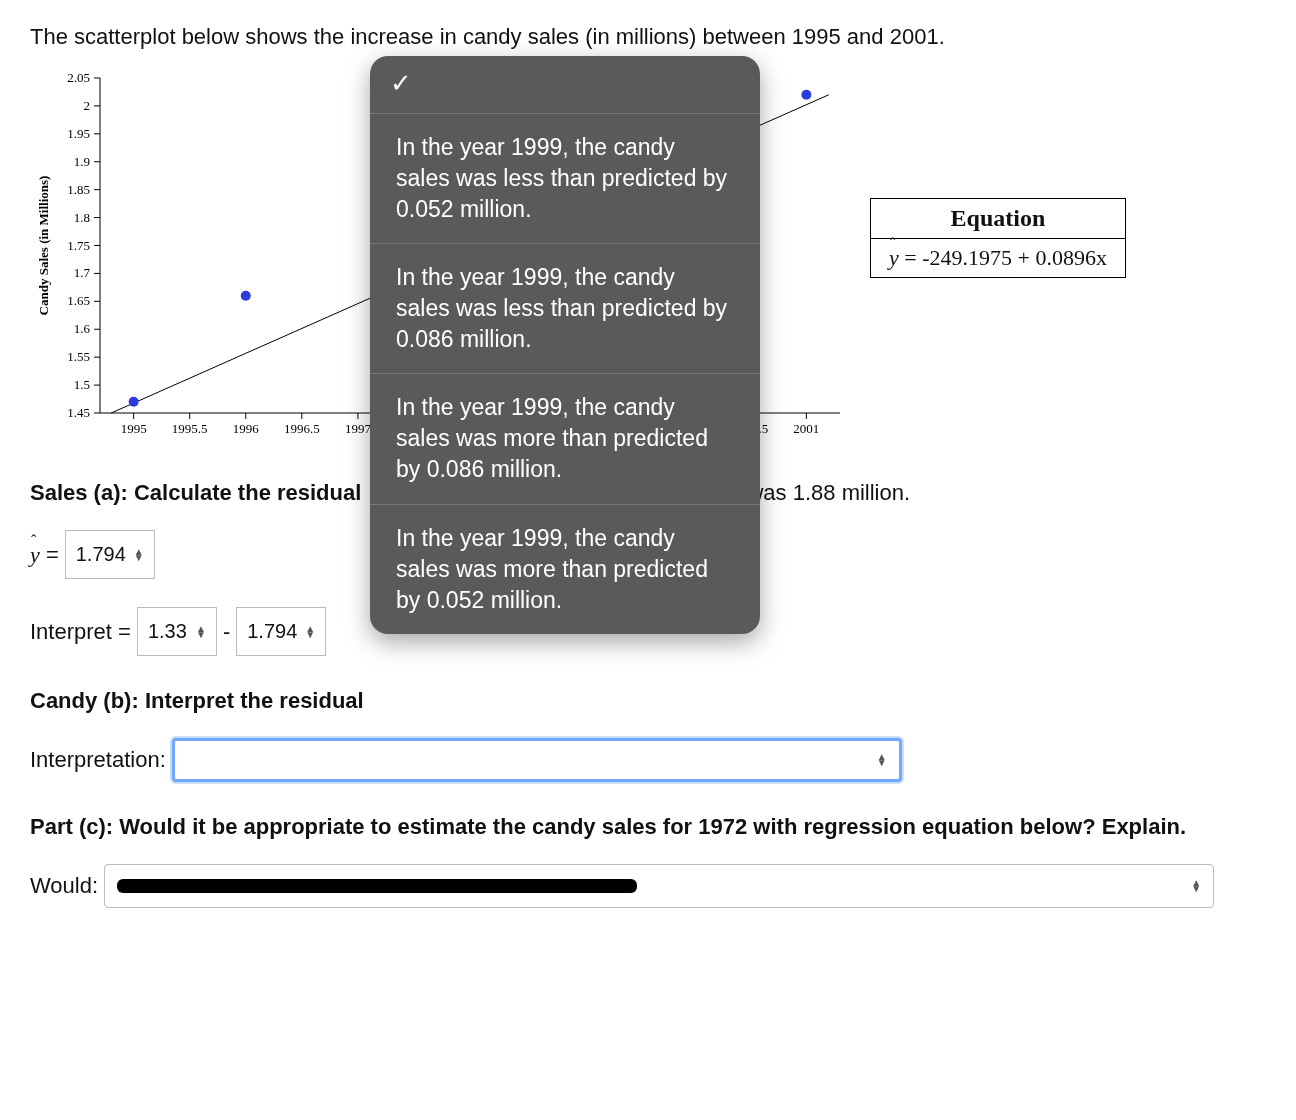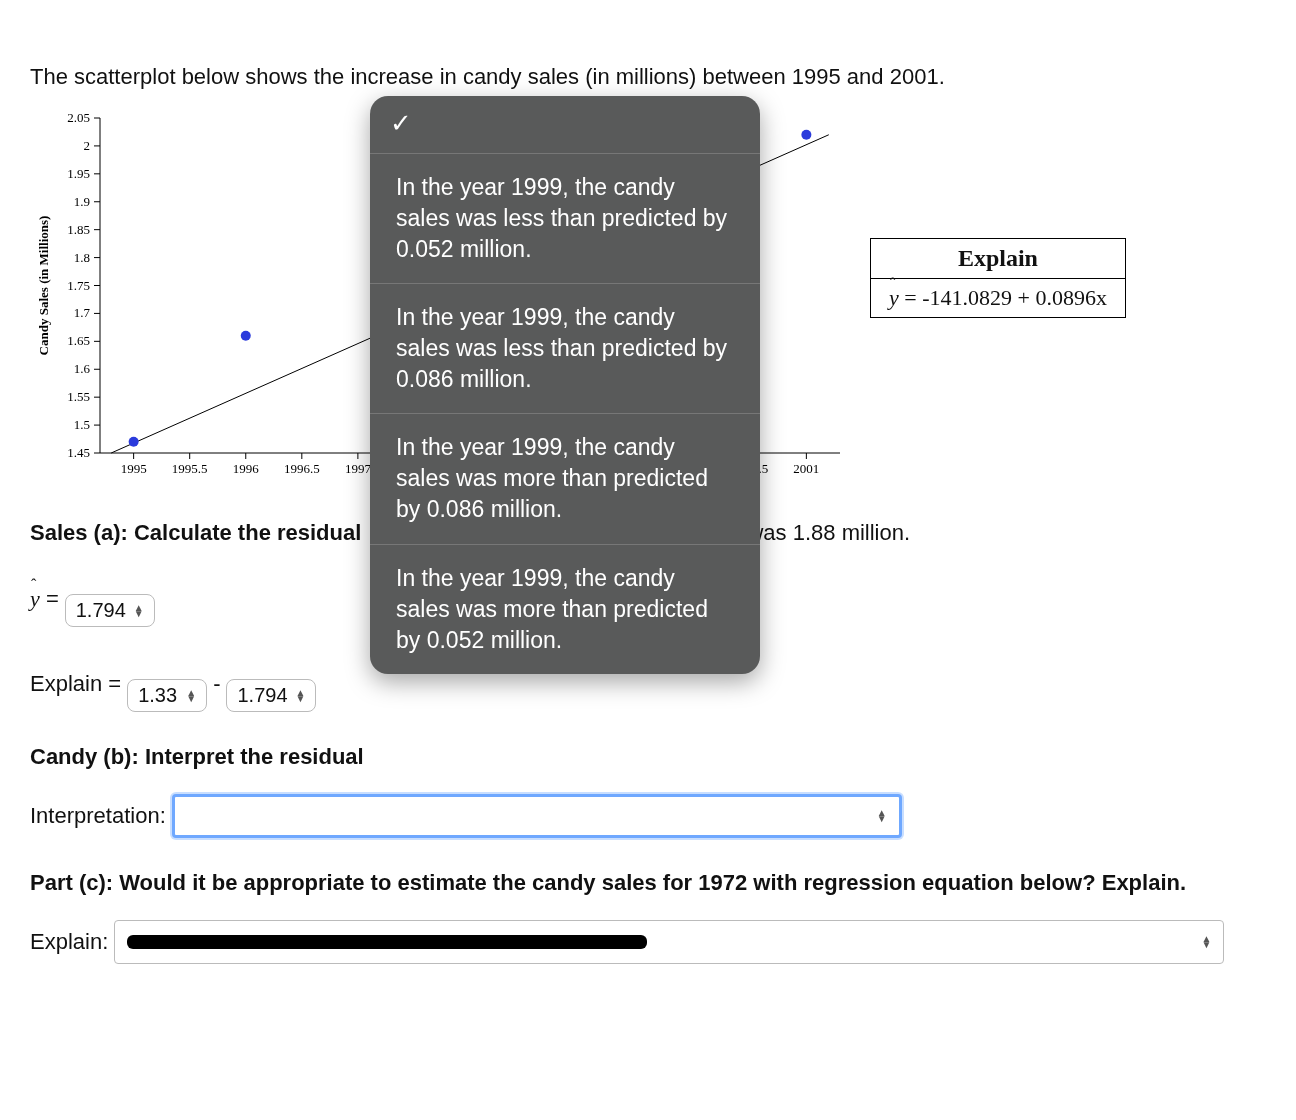--- a/index.html
+++ b/index.html
@@ -5,21 +5,21 @@
   * { box-sizing: border-box; }
   body {
     margin: 0;
     padding: 24px 30px;
     font-family: -apple-system, BlinkMacSystemFont, "Segoe UI", Helvetica, Arial, sans-serif;
     font-size: 21px;
     color: #111;
     background: #fff;
     width: 1296px;
   }
-  .intro { margin-bottom: 18px; font-size: 22px; margin-top: 40px; }
+  .intro { margin-bottom: 18px; font-size: 22px; }
   .chart-wrap {
     position: relative;
     display: flex;
     align-items: flex-start;
   }
   .chart-svg-area {
     position: relative;
     width: 820px;
     height: 380px;
   }
@@ -37,27 +37,26 @@
   table.eqbox th { font-family: "Times New Roman", serif; font-size: 24px; font-weight: bold; }
   table.eqbox td { font-family: "Times New Roman", serif; font-style: italic; font-size: 22px; text-align: left; }
   .upright { font-style: normal; }
   .section-h { font-weight: bold; font-size: 22px; margin-top: 32px; margin-bottom: 24px; }
   .section-h .normal { font-weight: normal; }
   .line { margin-bottom: 28px; font-size: 22px; display:flex; align-items:center; flex-wrap:wrap; gap:6px;}
   .stepper {
     display: inline-flex;
     align-items: center;
     border: 1px solid #bbb;
-    border-radius: 8px;
-    padding: 4px 10px;
+    border-radius: 0;
+    padding: 12px 10px;
     font-size: 20px;
     background: #fff;
     min-width: 80px;
     justify-content: space-between;
-    margin-top: 24px;
   }
   .stepper .val { margin-right: 8px; }
   .updown {
     display: inline-flex;
     flex-direction: column;
     line-height: 6px;
     font-size: 10px;
     color: #555;
   }
   .updown::before { content: "▲"; }
@@ -180,25 +179,25 @@
       <div class="opt">In the year 1999, the candy sales was less than predicted by 0.086 million.</div>
       <div class="opt">In the year 1999, the candy sales was more than predicted by 0.086 million.</div>
       <div class="opt">In the year 1999, the candy sales was more than predicted by 0.052 million.</div>
     </div>
   </div>
 
   <div class="eqbox-wrap">
     <table class="eqbox">
       <tbody>
           <tr>
-            <th>Explain</th>
+            <th>Equation</th>
           </tr>
       <tr>
             <td>
-        <span class="yhat">y<span class="hat">ˆ</span></span><span class="upright"> = -141.0829 + 0.0896x</span>
+        <span class="yhat">y<span class="hat">ˆ</span></span><span class="upright"> = -249.1975 + 0.0896x</span>
       </td>
           </tr>
     </tbody>
       </table>
   </div>
 </div>
 
 <div class="section-h">
   <span>Sales (a): Calculate the residual</span>
   <span class="normal" style="margin-left:380px;">was 1.88 million.</span>
@@ -206,21 +205,21 @@
 
 <div class="line">
   <span><span class="yhat">y<span class="hat">ˆ</span></span> =</span>
   <span class="stepper">
     <span class="val">1.794</span>
       <span class="updown"></span>
   </span>
 </div>
 
 <div class="line">
-  <span>Explain =</span>
+  <span>Interpret =</span>
   <span class="stepper">
     <span class="val">1.33</span>
       <span class="updown"></span>
   </span>
   <span>-</span>
   <span class="stepper">
     <span class="val">1.794</span>
       <span class="updown"></span>
   </span>
 </div>
@@ -230,19 +229,19 @@
 <div class="line">
   <span>Interpretation:</span>
   <span class="dropdown">
     <span class="updown"></span>
   </span>
 </div>
 
 <div class="section-h">Part (c): Would it be appropriate to estimate the candy sales for 1972 with regression equation below? Explain.</div>
 
 <div class="line">
-  <span>Explain:</span>
+  <span>Would:</span>
   <span class="dropdown plain">
     <span class="redacted"></span>
     <span style="flex:1"></span>
     <span class="updown"></span>
   </span>
 </div>
 
 </body></html>

